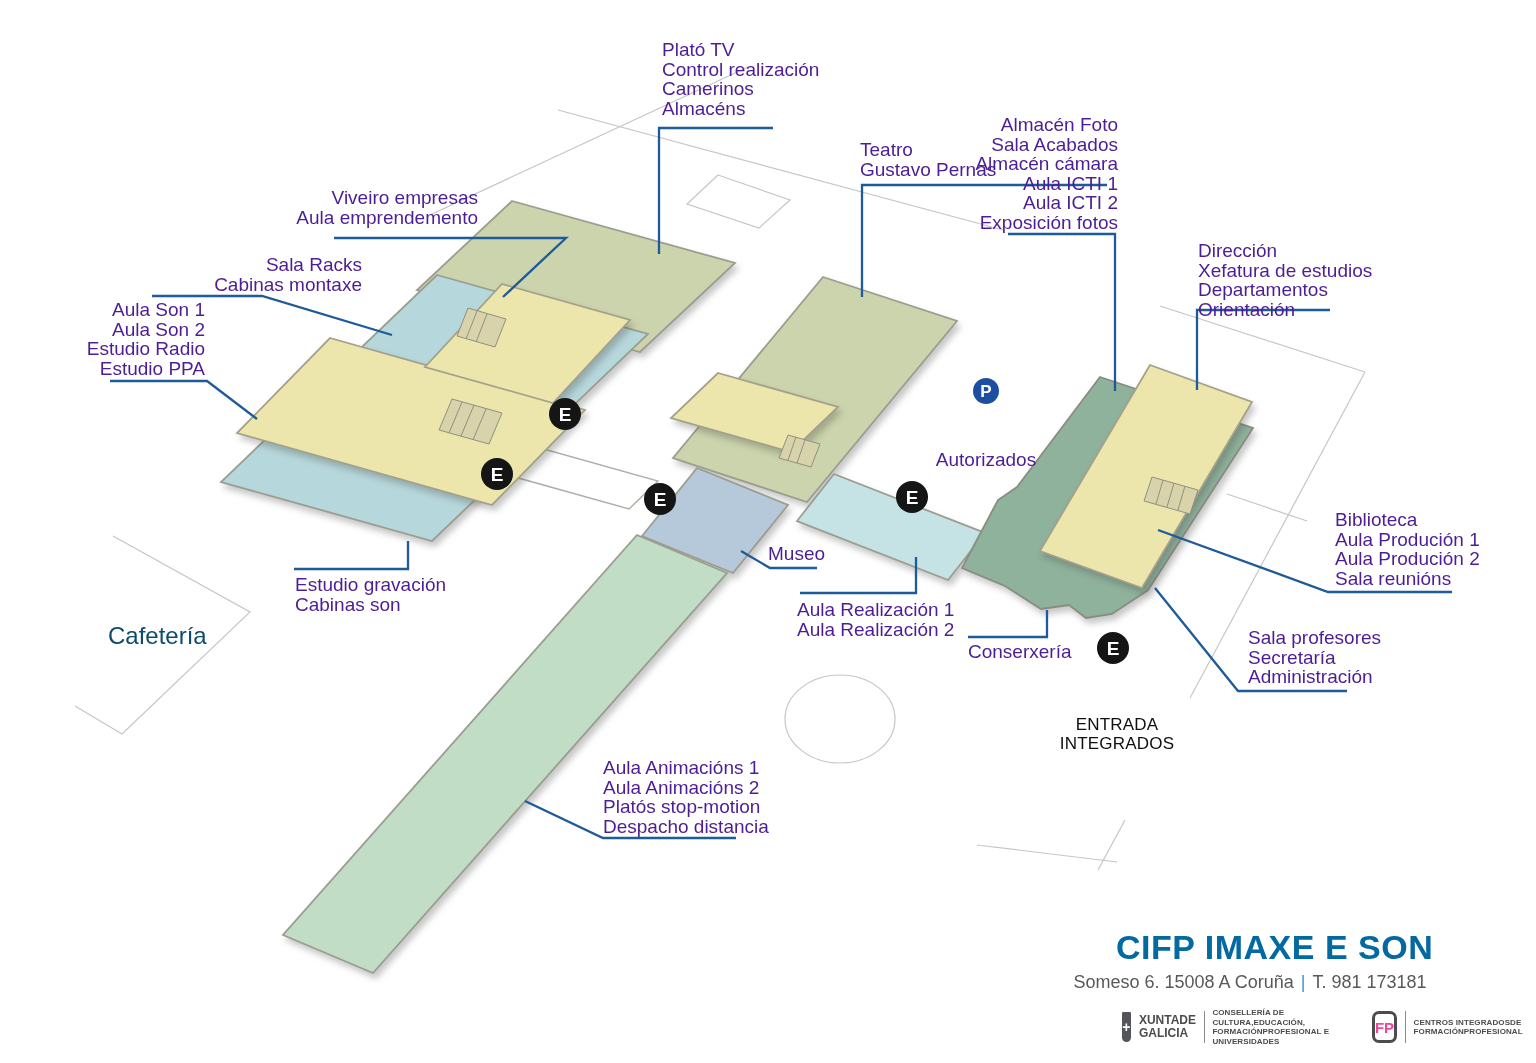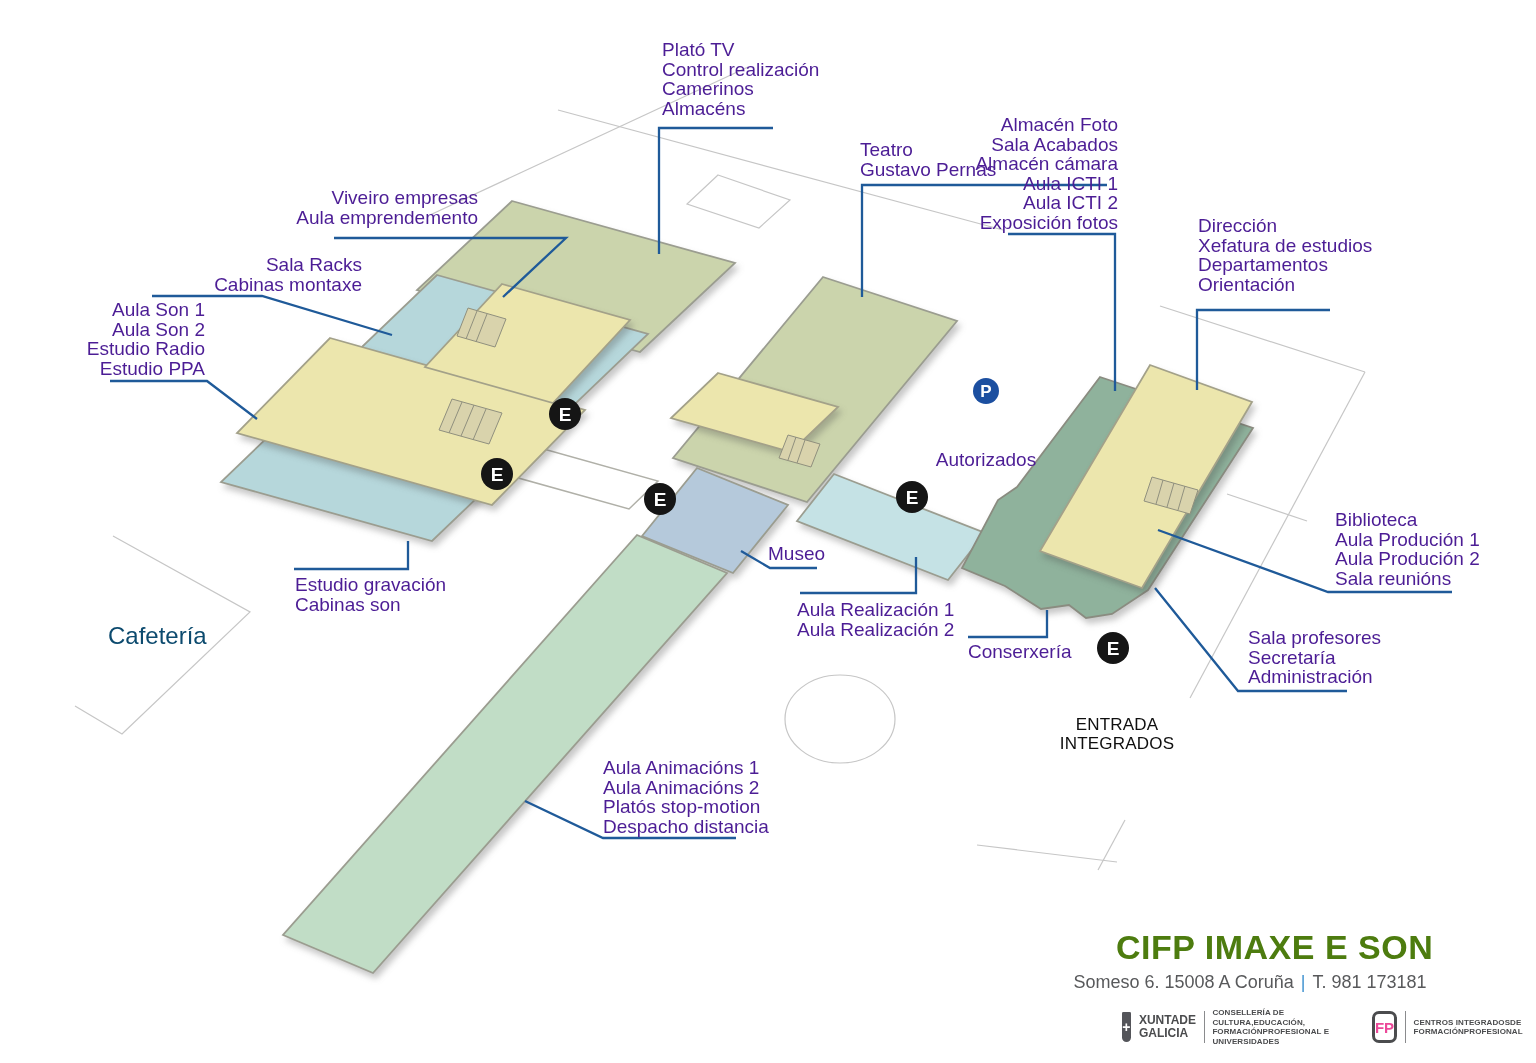--- a/index.html
+++ b/index.html
@@ -6,21 +6,21 @@
   .stage{position:relative;width:1536px;height:1063px;background:#fff;overflow:hidden;
          font-family:"Liberation Sans",sans-serif;}
   .stage svg{position:absolute;left:0;top:0;display:block;}
   .lbl{position:absolute;color:#4c1d95;font-size:19px;line-height:19.5px;white-space:nowrap;}
   .lbl span{display:block;}
   .r{text-align:right;}
   .c{text-align:center;margin-top:40px;}
   .gray{color:#0c4a6e;font-size:24px;}
   .black{color:#0f0f0f;font-weight:normal;font-size:17px;line-height:19px;letter-spacing:.2px;}
   .bshadow{filter:drop-shadow(3px 5px 3px rgba(70,70,70,.30));}
-  .title{position:absolute;left:1116px;top:928px;color:#4d7c0f;font-weight:bold;
+  .title{position:absolute;left:1116px;top:928px;color:#0369a1;font-weight:bold;
          font-size:34px;letter-spacing:.5px;white-space:nowrap;}
   .addr{position:absolute;left:1050px;top:972px;width:400px;text-align:center;color:#58595b;
         font-size:18px;white-space:nowrap;}
   .addr .sep{color:#4193d0;padding:0 7px;}
   .logos{position:absolute;left:1122px;top:1008px;display:flex;gap:28px;color:#4b4c4e;}
   .logo{display:flex;align-items:center;gap:8px;}
   .emblem{width:24px;height:30px;background:#54555a;border-radius:3px 3px 10px 10px;
           display:flex;align-items:center;justify-content:center;color:#fff;
           font-weight:bold;font-size:14px;line-height:14px;}
   .lname{font-weight:bold;font-size:12px;line-height:13px;}
@@ -156,21 +156,21 @@
       <span>Gustavo Pernas</span>
     </div>
 <div class="lbl r" style="left:918px;top:115px;width:200px">
       <span>Almacén Foto</span>
       <span>Sala Acabados</span>
       <span>Almacén cámara</span>
       <span>Aula ICTI 1</span>
       <span>Aula ICTI 2</span>
       <span>Exposición fotos</span>
     </div>
-<div class="lbl" style="left:1198px;top:216px">
+<div class="lbl" style="left:1198px;top:241px">
       <span>Dirección</span>
       <span>Xefatura de estudios</span>
       <span>Departamentos</span>
       <span>Orientación</span>
     </div>
 <div class="lbl r" style="left:278px;top:188px;width:200px">
       <span>Viveiro empresas</span>
       <span>Aula emprendemento</span>
     </div>
 <div class="lbl r" style="left:162px;top:255px;width:200px">

